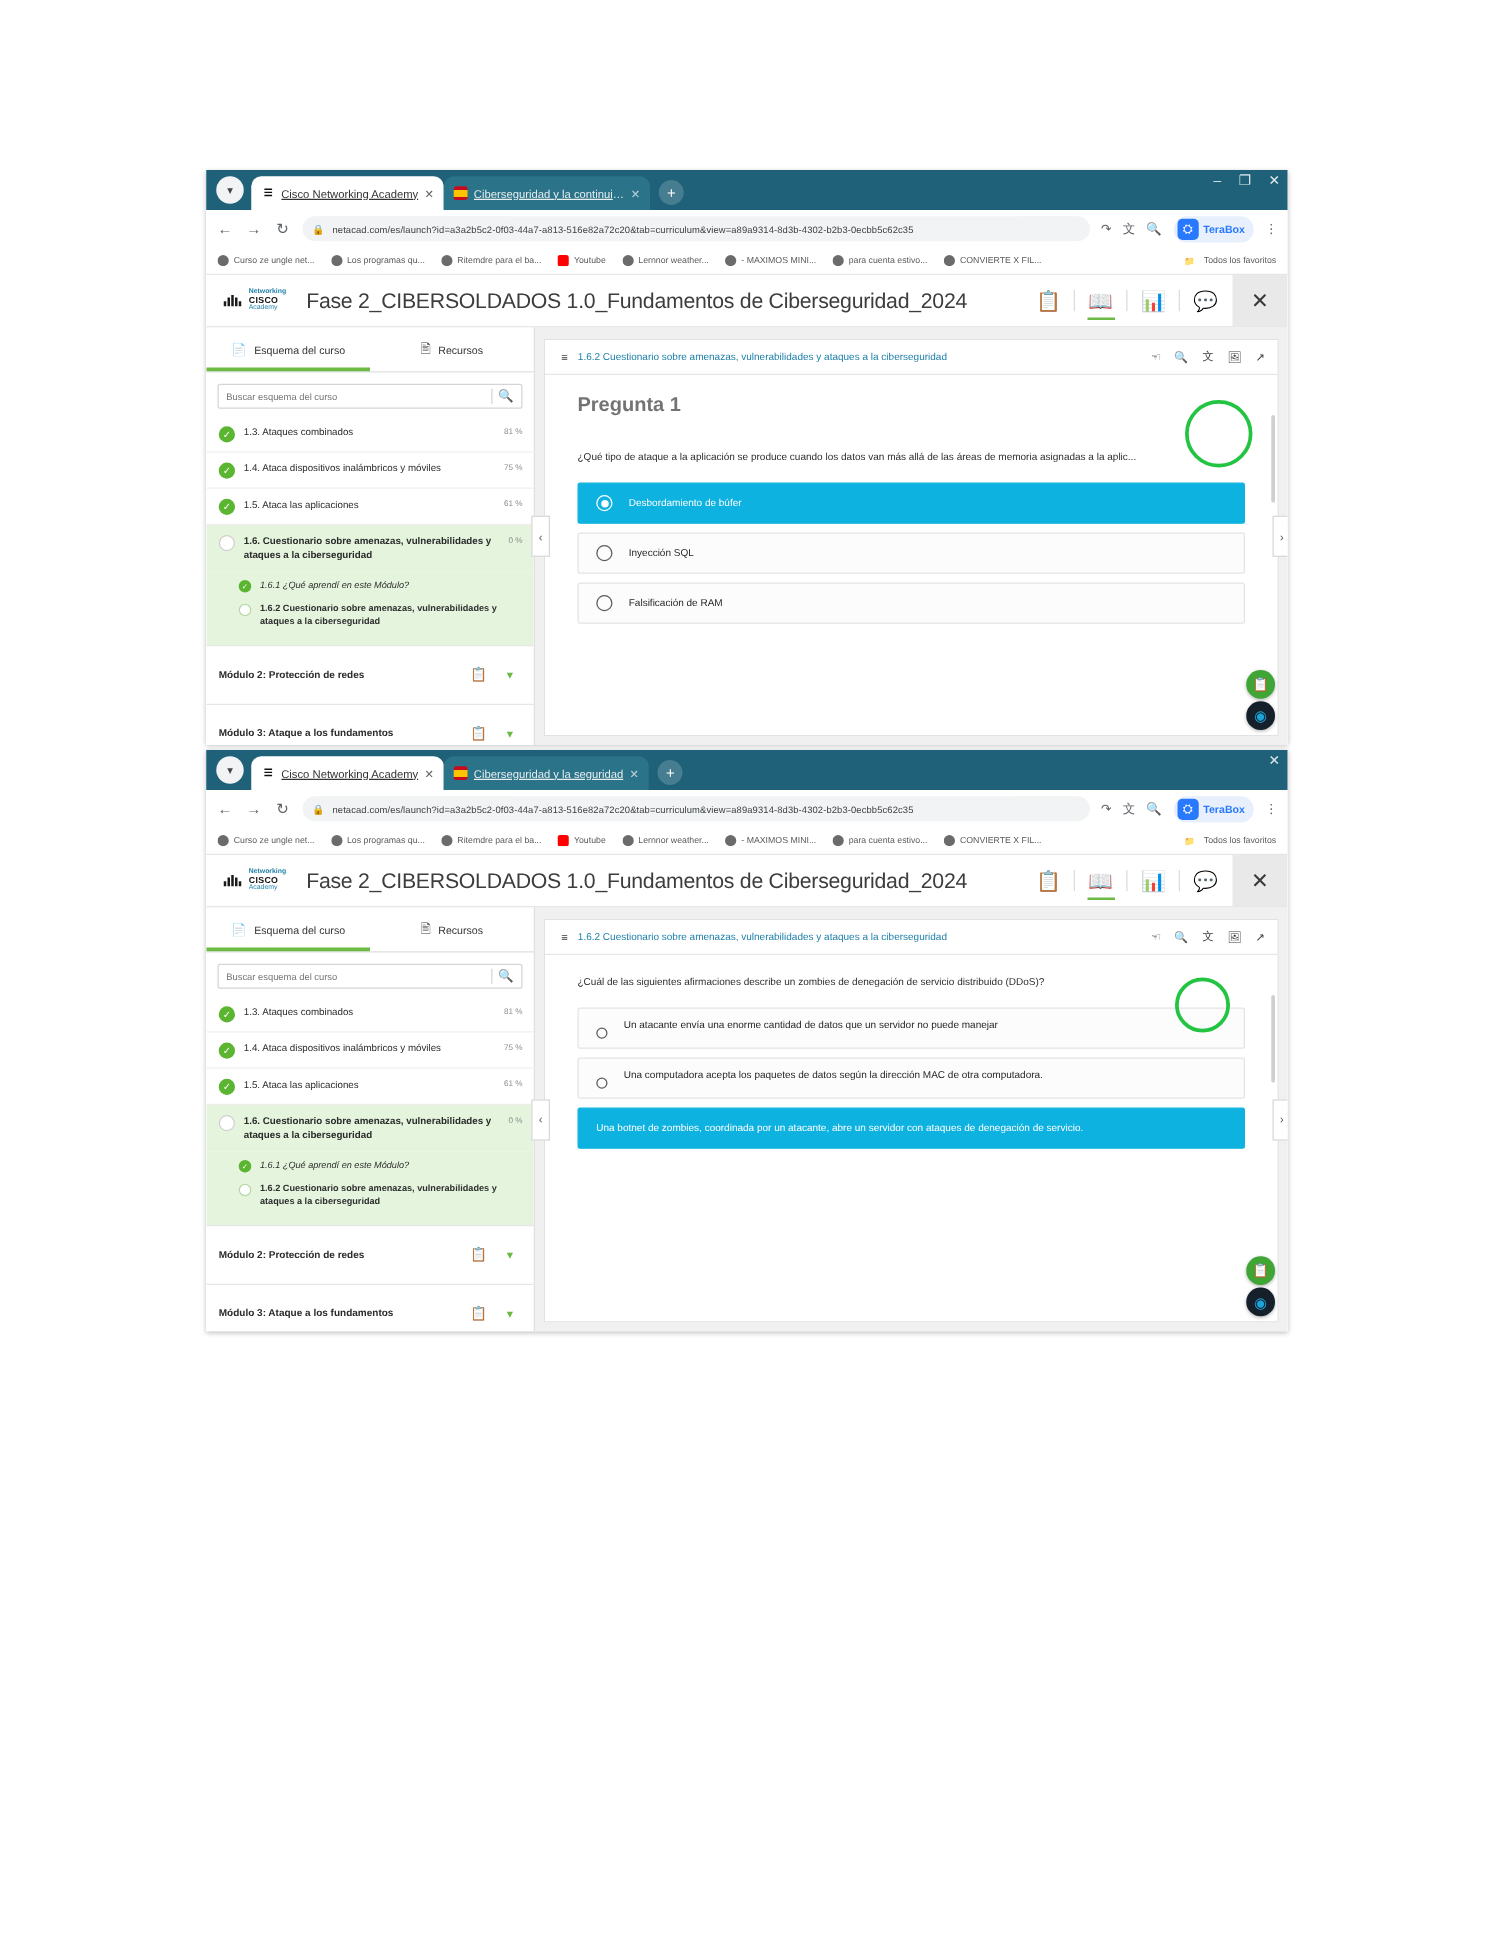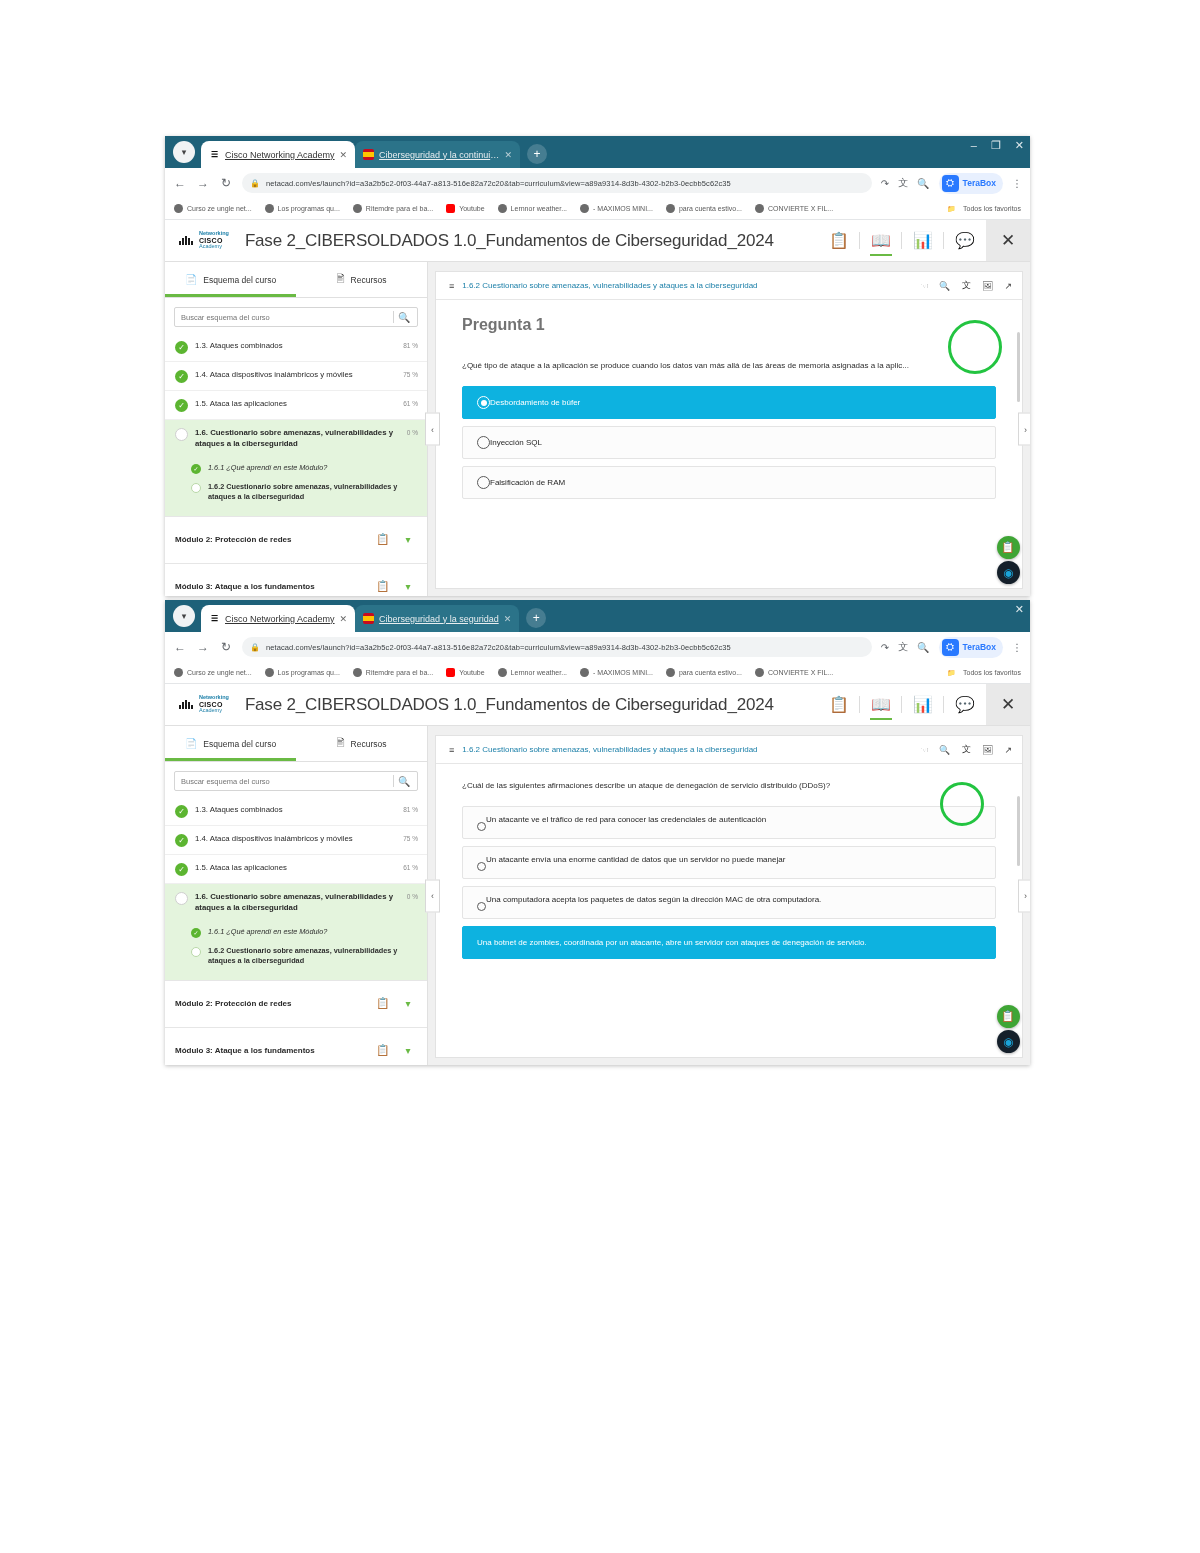--- a/index.html
+++ b/index.html
@@ -138,21 +138,21 @@
   .card-head { height:28px; display:flex; align-items:center; gap:8px; padding:0 10px;
                border-bottom:1px solid #e6e6e6; }
   .card-head-title { font-size:8px; color:#1b7fa8; white-space:nowrap; overflow:hidden;
                      text-overflow:ellipsis; flex:1; }
   .card-head-ico { font-size:9px; color:#3b3b3b; margin-left:3px; }
   .quiz { padding:16px 26px 0 26px; position:relative; flex:1; }
   .q-title { font-size:16px; font-weight:700; color:#737373; margin-bottom:26px; }
   .q-text { font-size:8px; color:#2d2d2d; line-height:1.5; margin-bottom:14px;
             padding-right:60px; }
   .opts { display:flex; flex-direction:column; gap:7px; }
-  .opt { display:flex; align-items:center; min-height:33px; padding:5px 14px;
+  .opt { display:flex; align-items:center; gap:13px; min-height:33px; padding:5px 14px;
          border:1px solid #e4e4e4; background:#fcfcfc; border-radius:2px; }
   .opt.sel { background:#0db2e0; border-color:#0db2e0; }
   .radio { width:13px; height:13px; border-radius:50%; border:1.6px solid #5a5a5a;
            flex:0 0 13px; display:flex; align-items:center; justify-content:center; }
   .opt.sel .radio { border-color:#fff; }
   .opt.sel .radio:after { content:""; width:6px; height:6px; border-radius:50%; background:#fff; }
   .opt-label { font-size:8px; color:#262626; }
   .opt.sel .opt-label { color:#fff; }
   .opt.v2 { align-items:flex-start; padding-top:7px; }
   .opt.v2 .radio { margin-top:8px; width:9px; height:9px; flex:0 0 9px; border-width:1.2px;}
@@ -561,26 +561,22 @@
             <div class="card-head">
               <span class="card-head-ico">≡</span>
               <span class="card-head-title">1.6.2 Cuestionario sobre amenazas, vulnerabilidades y ataques a la ciberseguridad</span>
               <span class="card-head-ico">☜</span>
               <span class="card-head-ico">🔍</span>
               <span class="card-head-ico">文</span>
               <span class="card-head-ico">🖼</span>
               <span class="card-head-ico">↗</span>
             </div>
             <div class="quiz">
-              <div class="q-text">¿Cuál de las siguientes afirmaciones describe un ataque de denegación de servicio distribuido (DDoS)?</div>
+              <div class="q-text">¿Cuál de las siguientes afirmaciones describe un zombies de denegación de servicio distribuido (DDoS)?</div>
               <div class="opts">
-                <div class="opt v2">
-                  <span class="radio"></span>
-                  <span class="opt-label">Un atacante ve el tráfico de red para conocer las credenciales de autenticación</span>
-                </div>
                 <div class="opt v2">
                   <span class="radio"></span>
                   <span class="opt-label">Un atacante envía una enorme cantidad de datos que un servidor no puede manejar</span>
                 </div>
                 <div class="opt v2">
                   <span class="radio"></span>
                   <span class="opt-label">Una computadora acepta los paquetes de datos según la dirección MAC de otra computadora.</span>
                 </div>
                 <div class="opt sel">
                   <span class="opt-label">Una botnet de zombies, coordinada por un atacante, abre un servidor con ataques de denegación de servicio.</span>

